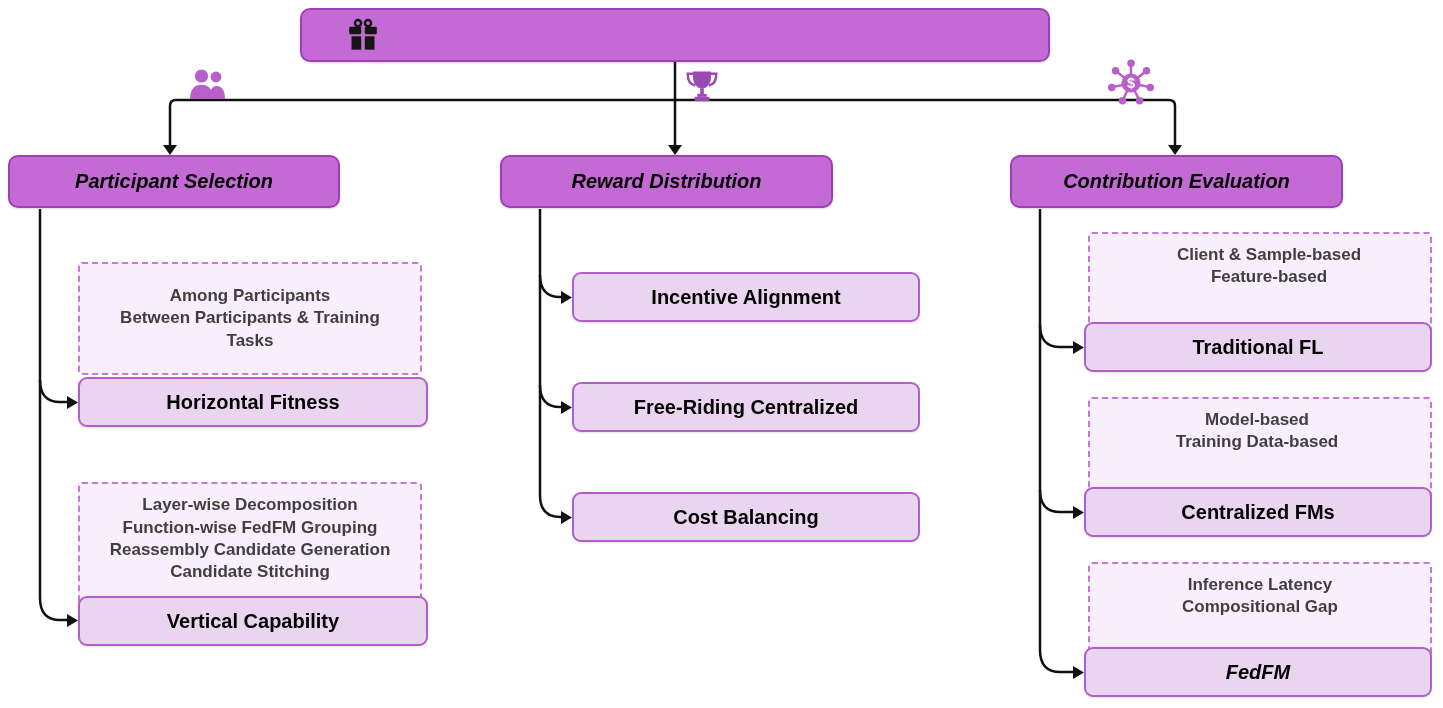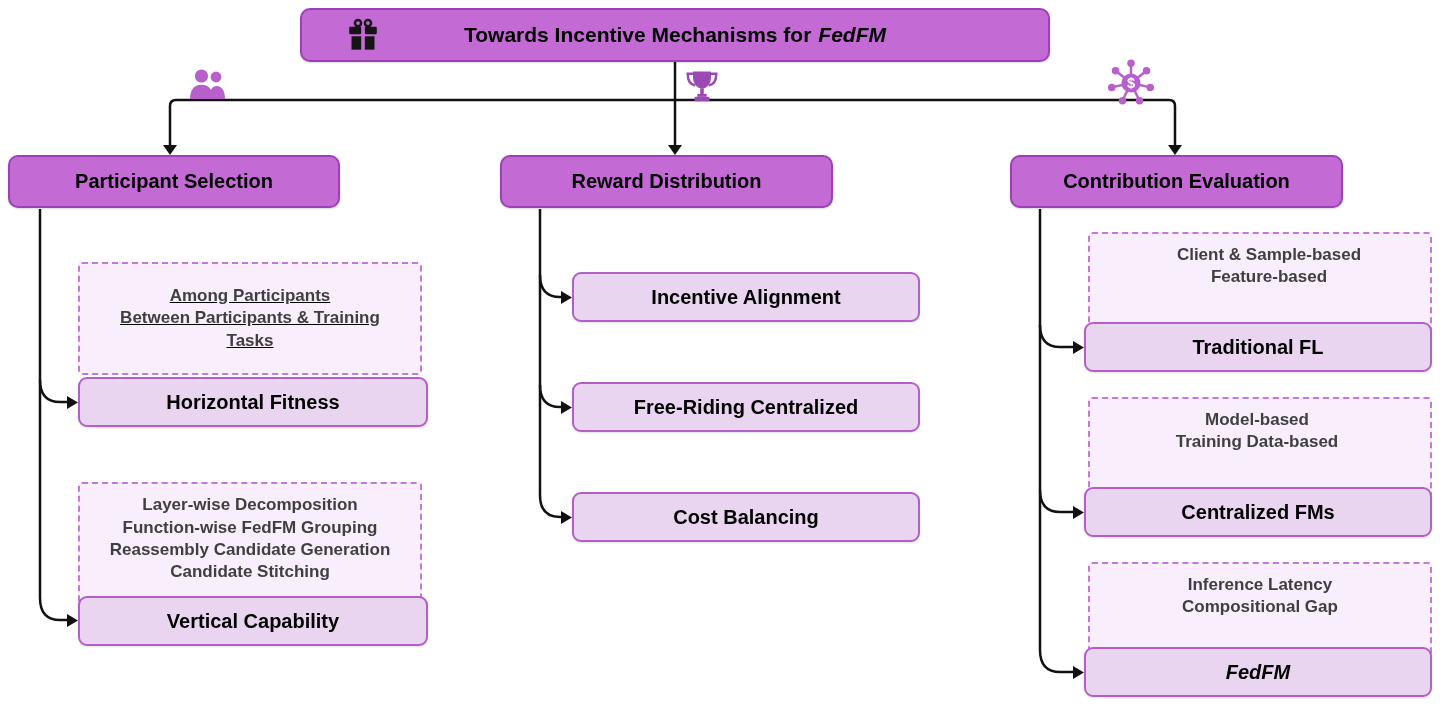--- a/index.html
+++ b/index.html
@@ -5,20 +5,21 @@
   * { margin:0; padding:0; box-sizing:border-box; }
   html,body { background:#ffffff; }
   body { font-family:"Liberation Sans","DejaVu Sans",sans-serif; }
   .canvas { position:relative; width:1443px; height:708px; background:#fff; overflow:hidden; }
   .wires { position:absolute; left:0; top:0; width:1443px; height:708px; z-index:1; }
   .node { position:absolute; display:flex; align-items:center; justify-content:center; text-align:center; }
   .hdr {
     background:#c36ad4; border:2px solid #9e3fb8; border-radius:10px; z-index:3;
     font-size:20px; font-weight:bold; color:#000;
     box-shadow: 0 1px 2px rgba(0,0,0,.15);
+    font-style: italic;
   }
   .title-box {
     background:#c36ad4; border:2px solid #9e3fb8; border-radius:10px; z-index:3;
     font-size:21px; font-weight:bold; color:#000;
     box-shadow: 0 1px 2px rgba(0,0,0,.15);
   }
   .solid {
     background:#ead5f1; border:2px solid #b25fc9; border-radius:9px; z-index:3;
     font-size:20px; font-weight:bold; color:#000;
     box-shadow: 0 1px 2px rgba(0,0,0,.12);
@@ -71,23 +72,20 @@
     <span class="gift-wrap">
       <svg width="34" height="34" viewBox="0 0 32 32" fill="#151515">
         <circle cx="11.3" cy="4.8" r="2.9" fill="none" stroke="#151515" stroke-width="2.3"></circle>
         <circle cx="20.7" cy="4.8" r="2.9" fill="none" stroke="#151515" stroke-width="2.3"></circle>
         <rect x="3" y="8.2" width="11.3" height="7" rx="1"></rect>
         <rect x="17.7" y="8.2" width="11.3" height="7" rx="1"></rect>
         <rect x="5.2" y="17.2" width="9.1" height="12.6"></rect>
         <rect x="17.7" y="17.2" width="9.1" height="12.6"></rect>
       </svg>
     </span>
-    <span>
-      <span>Towards Incentive Mechanisms for</span><span class="it">FedFM</span>
-    </span>
   </div>
 
   <span class="icon" style="left:185px;top:68px;">
     <svg width="46" height="32" viewBox="0 0 46 32" fill="#b760cc">
       <circle cx="31" cy="9" r="5.4"></circle>
       <path d="M24,31 C24,22 27.5,18 31.5,18 C36.5,18 40,22 40,31 Z"></path>
       <circle cx="16.5" cy="8" r="6.6"></circle>
       <path d="M5,31 C5,21 10,16.8 16.5,16.8 C23,16.8 28,21 28,31 Z"></path>
     </svg>
   </span>
@@ -131,21 +129,21 @@
   <div class="node hdr" style="left:8px;top:155px;width:332px;height:53px;">
     <span>Participant Selection</span>
   </div>
   <div class="node hdr" style="left:500px;top:155px;width:333px;height:53px;">
     <span>Reward Distribution</span>
   </div>
   <div class="node hdr" style="left:1010px;top:155px;width:333px;height:53px;">
     <span>Contribution Evaluation</span>
   </div>
 
-  <div class="node dashed" style="left:78px;top:262px;width:344px;height:113px;padding:0 24px;text-decoration:underline;">
+  <div class="node dashed" style="left:78px;top:262px;width:344px;height:113px;padding:0 24px;">
     <div class="note">Among Participants</div>
     <div class="note">Between Participants &amp; Training Tasks</div>
   </div>
   <div class="node solid" style="left:78px;top:377px;width:350px;height:50px;">
     <span>Horizontal Fitness</span>
   </div>
 
   <div class="node dashed" style="left:78px;top:482px;width:344px;height:131px;padding:0 6px 17px 6px;">
     <div class="note">Layer-wise Decomposition</div>
     <div class="note">Function-wise FedFM Grouping</div>

